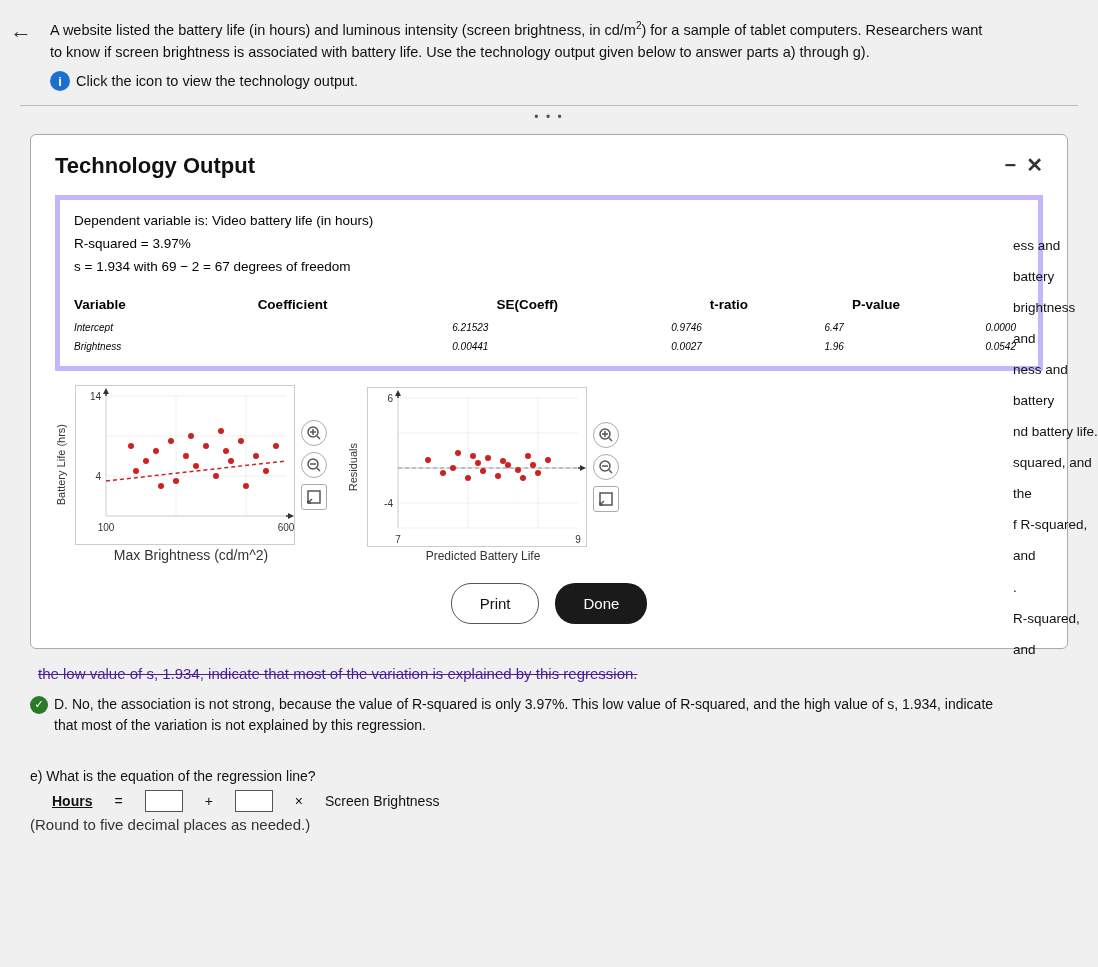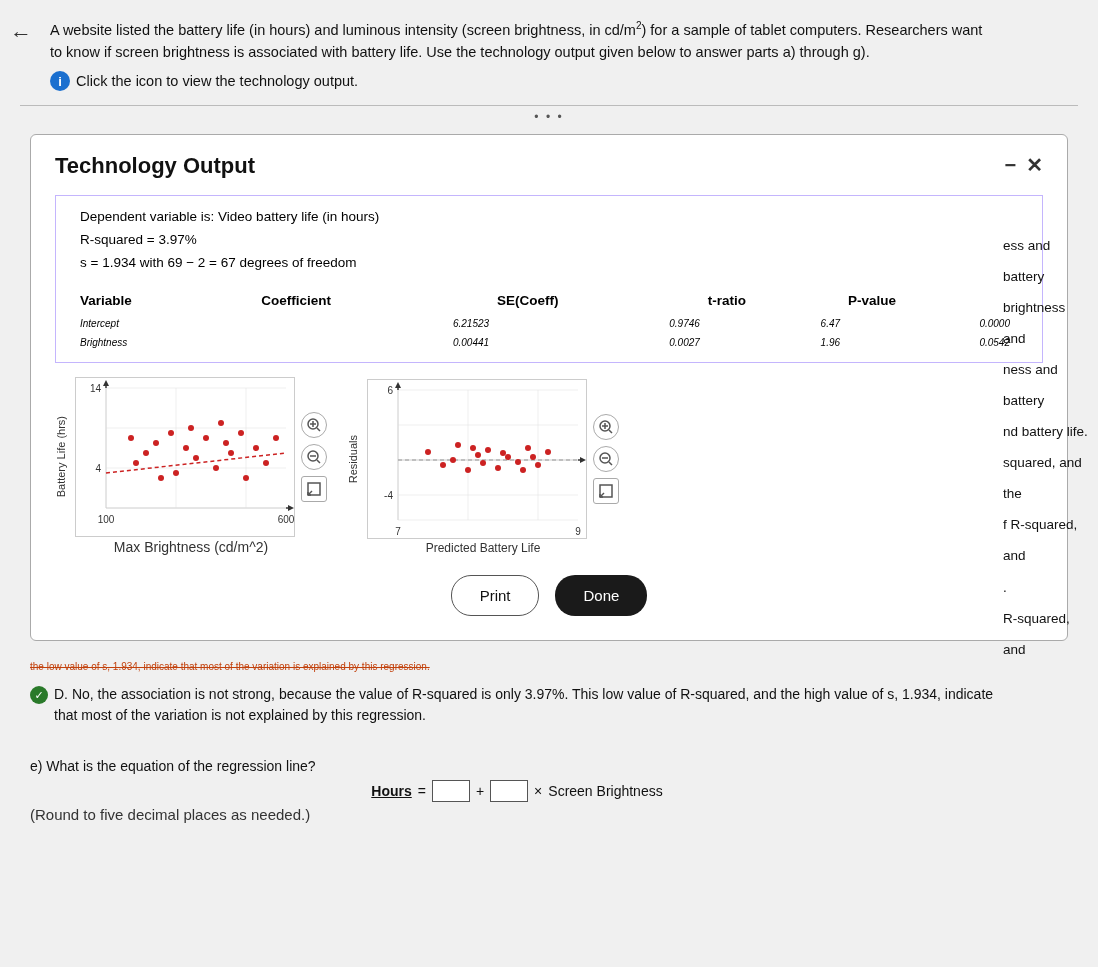--- a/index.html
+++ b/index.html
@@ -115,22 +115,22 @@
 
     .modal-minimize, .modal-close {
       cursor: pointer;
       color: #333;
       font-size: 20px;
       font-weight: bold;
     }
 
     
     .stats-box {
-      border: 1px solid #c4b5fd;
-      padding: 10px 24px;
+      border: 5px solid #c4b5fd;
+      padding: 10px 14px;
       margin-bottom: 14px;
       font-size: 13.5px;
       line-height: 1.7;
     }
 
     .stats-table {
       width: 100%;
       border-collapse: collapse;
       margin-top: 14px;
     }
@@ -261,31 +261,31 @@
       align-items: center;
       justify-content: center;
       color: white;
       font-size: 11px;
       flex-shrink: 0;
       margin-top: 2px;
     }
 
     .strikethrough-text {
       text-decoration: line-through;
-      color: #c2410c;
-      font-size: 10px;
+      color: #4c1d95;
+      font-size: 15px;
+      margin-left: 8px;
     }
 
     .hours-equation {
       display: flex;
       align-items: center;
-      gap: 6px;
+      gap: 22px;
       margin-top: 6px;
       font-size: 14px;
-      justify-content: center;
     }
 
     .input-box {
       width: 36px;
       height: 22px;
       border: 1px solid #555;
       display: inline-block;
     }
 
     .small-note {
@@ -521,21 +521,21 @@
       </div>
 
       <div class="modal-buttons">
         <button class="btn-print">Print</button>
         <button class="btn-done">Done</button>
       </div>
 
     </div>
   </div>
 
-  <div style="position:absolute; right:10px; top:230px; font-size:13.5px; color:#111; line-height:2.3; text-align:left; width:85px; overflow:hidden;">
+  <div style="position:absolute; right:0; top:230px; font-size:13.5px; color:#111; line-height:2.3; text-align:left; width:85px; overflow:hidden;">
     <div>ess and battery</div>
     <div>brightness and</div>
     <div>ness and battery</div>
     <div>nd battery life.</div>
     <div>squared, and the</div>
     <div>f R-squared, and</div>
     <div>.</div>
     <div>R-squared, and</div>
   </div>
 

